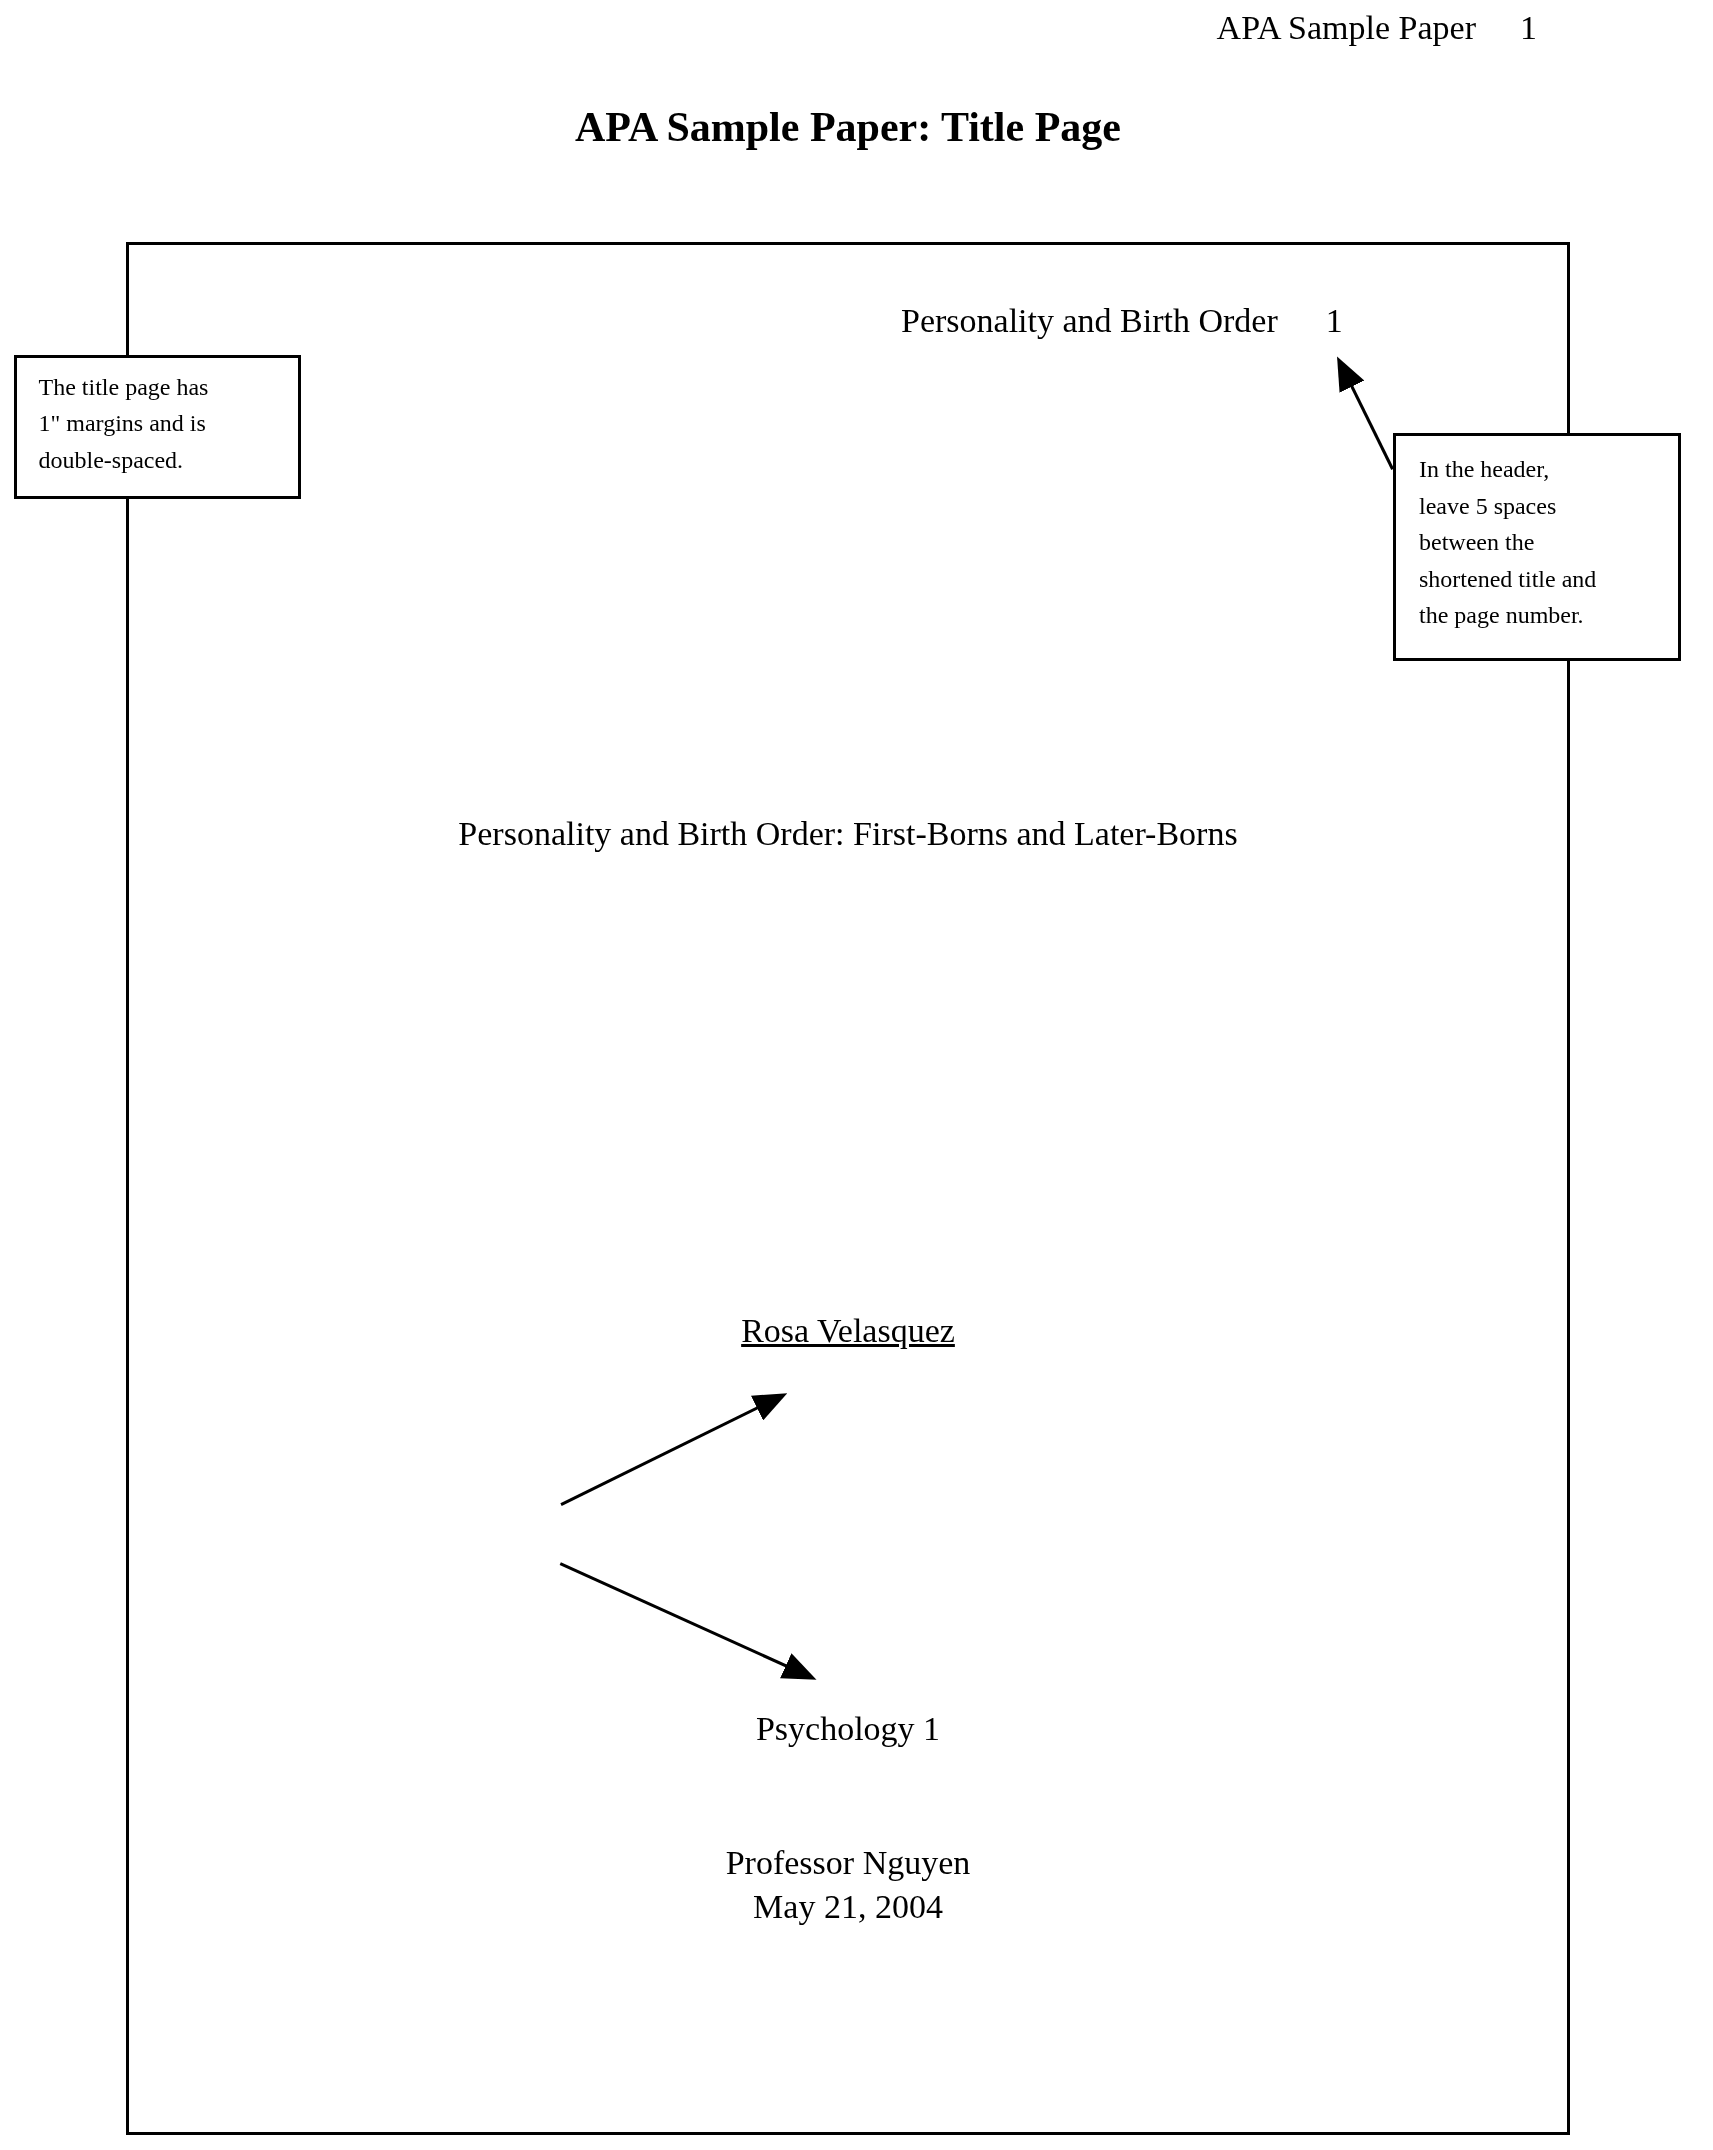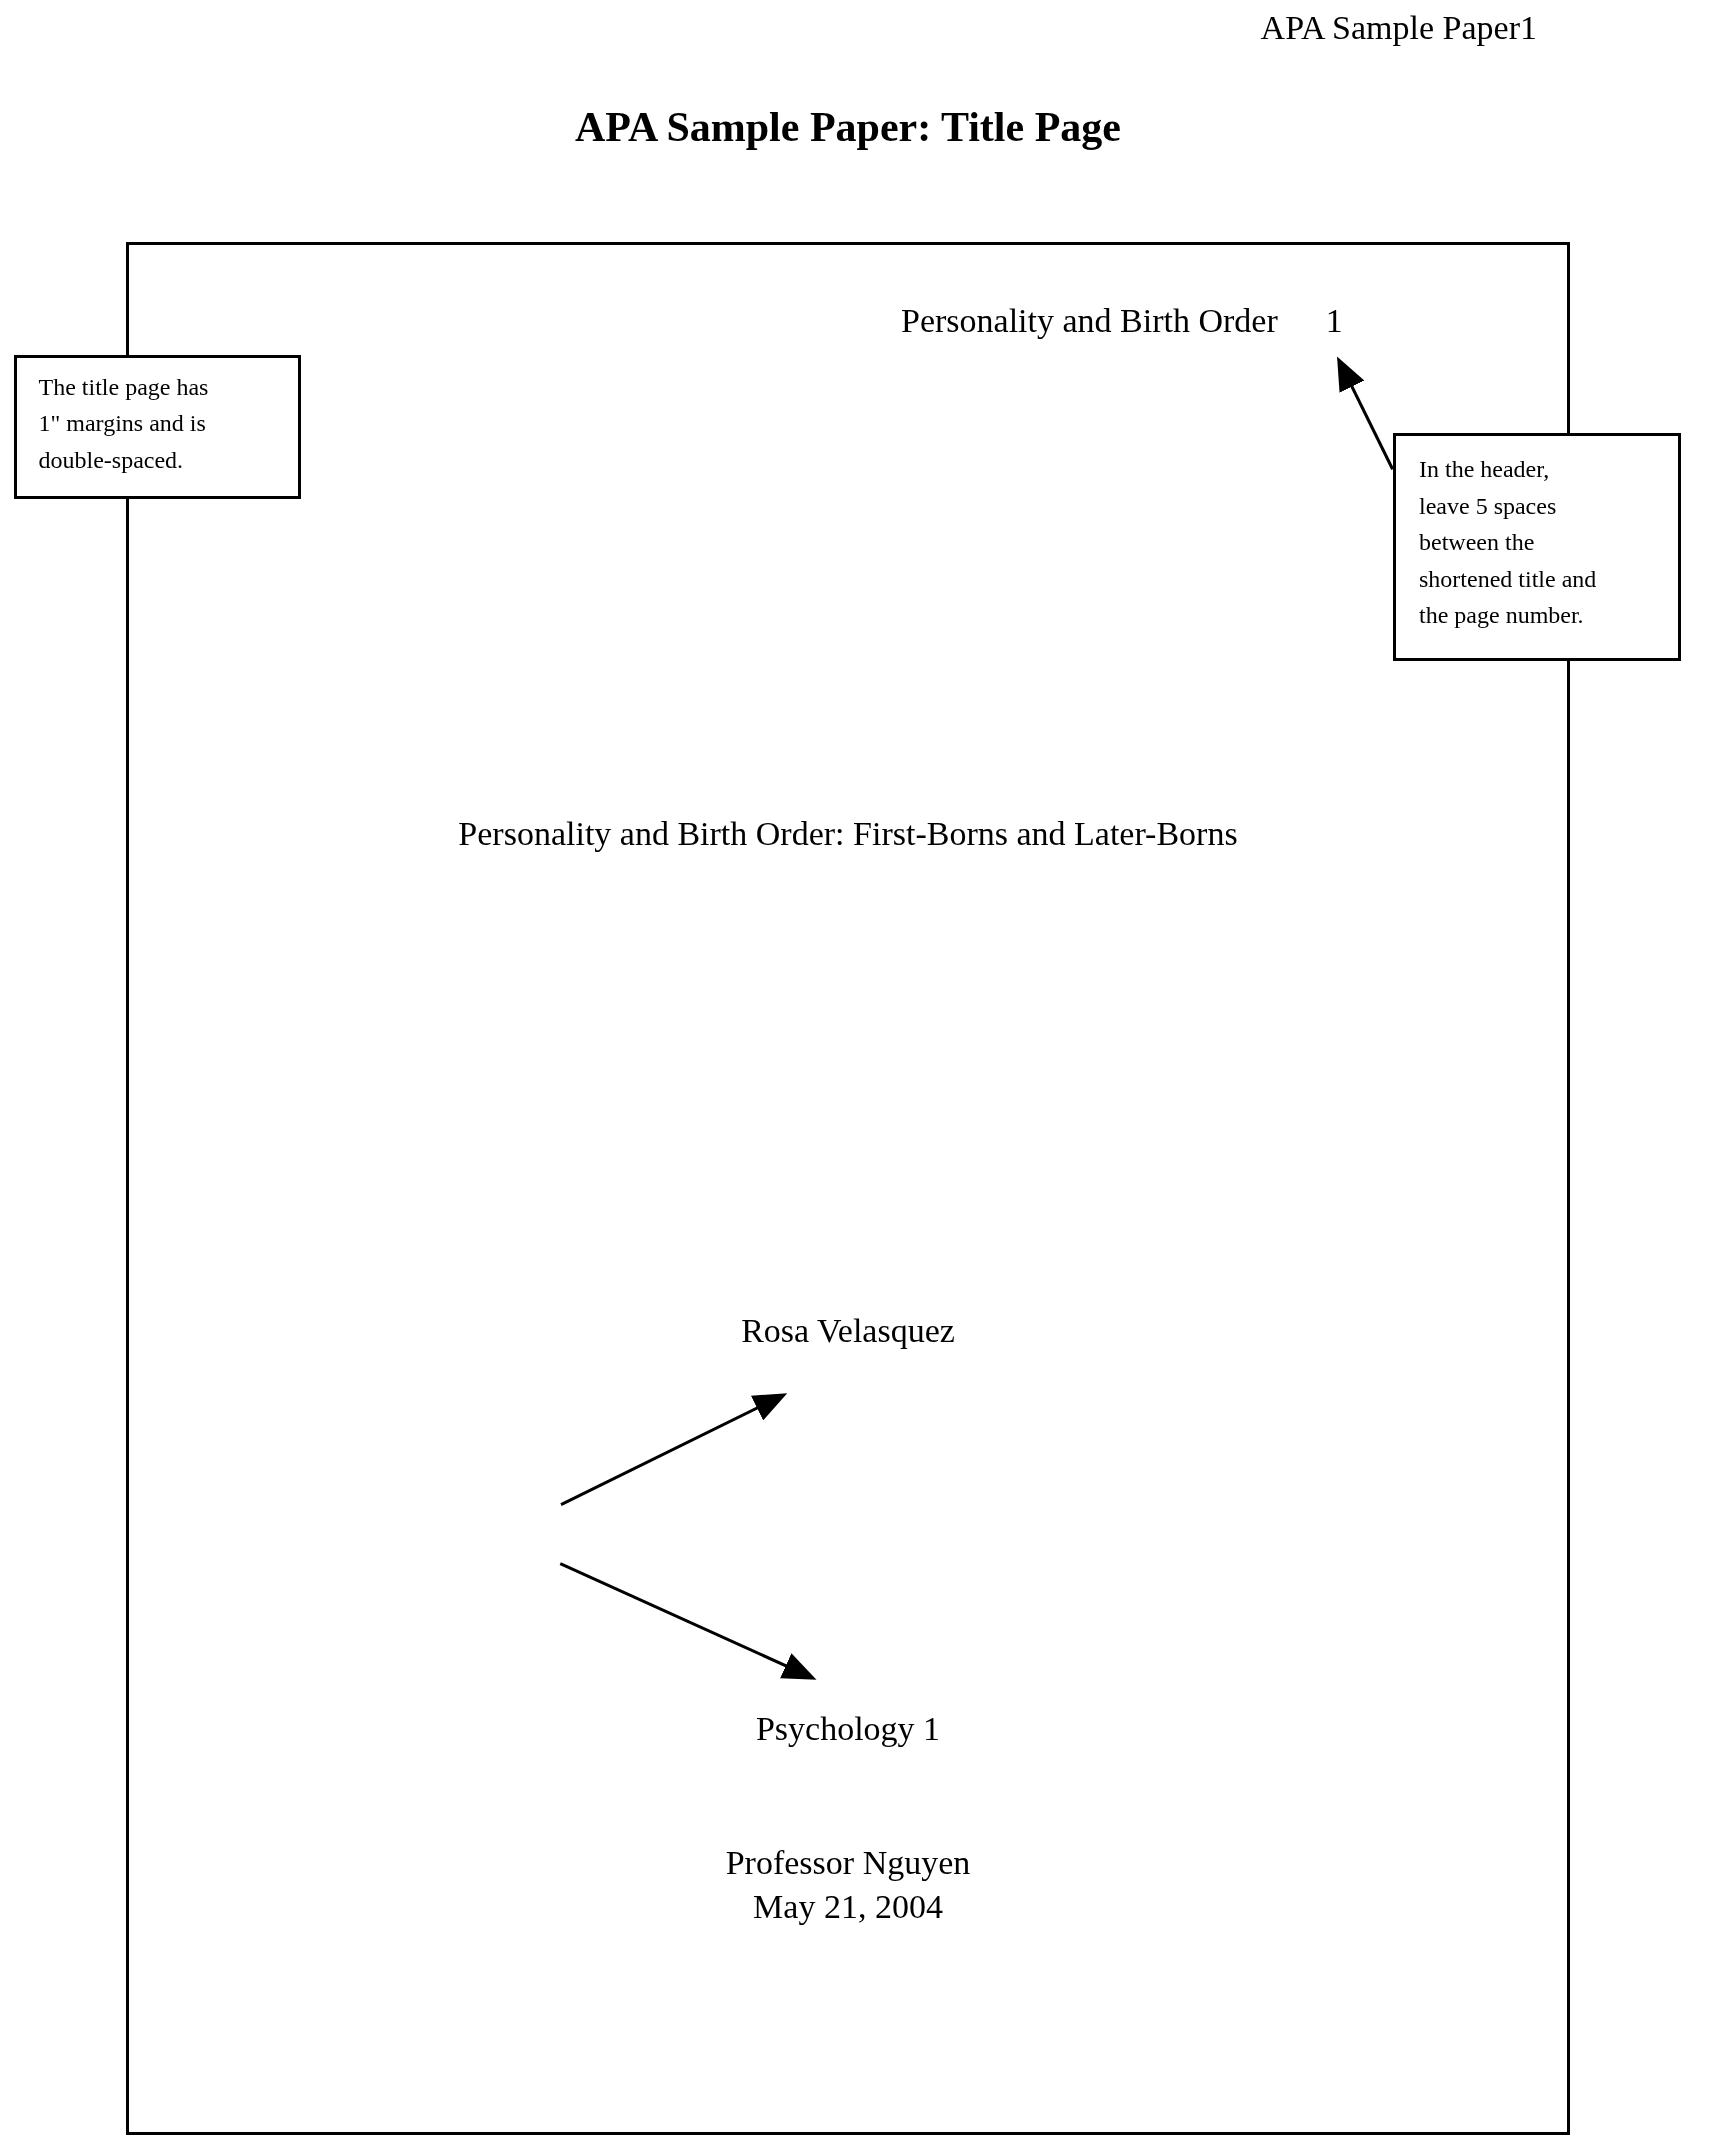--- a/index.html
+++ b/index.html
@@ -17,20 +17,21 @@
     overflow: hidden;
   }
 
   
   .running-head {
     position: absolute;
     top: 9.2px;
     right: 176px;
     display: flex;
     align-items: baseline;
+    gap: 44px;
     font-size: 34px;
     line-height: 1.1;
     z-index: 2;
   }
   .doc-title {
     position: absolute;
     top: 104px;
     left: 126px;
     width: 1444px;
     text-align: center;
@@ -68,21 +69,21 @@
   .centered-line {
     position: absolute;
     left: 126px;
     width: 1444px;
     text-align: center;
     font-size: 34px;
     line-height: 1.2;
     z-index: 2;
   }
   .paper-title   { top: 814px; }
-  .author-name   { top: 1311px; }
+  .author-name   { top: 1311px; text-decoration: underline; }
   .course-name   { top: 1709px; }
   .instructor    { top: 1843px; }
   .paper-date    { top: 1887px; }
 
   
   .callout {
     position: absolute;
     border: 3.1px solid #000000;
     background: #ffffff;
     box-sizing: border-box;

